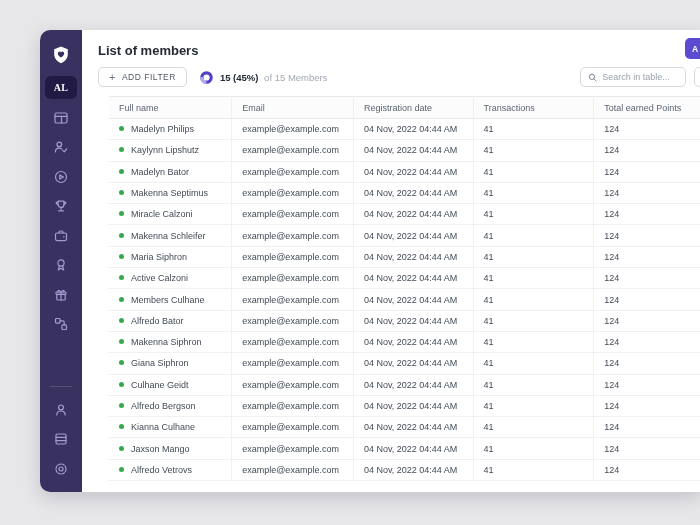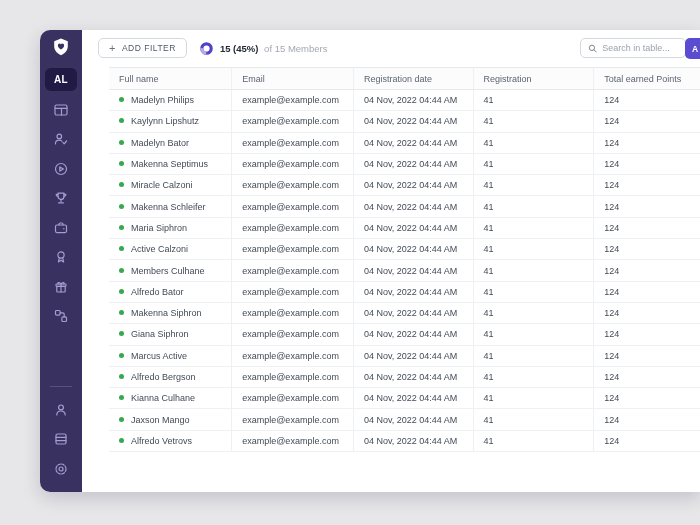--- a/index.html
+++ b/index.html
@@ -20,21 +20,22 @@
     background: #fff;
   }
   
   .sidebar {
     width: 42px;
     flex-shrink: 0;
     background: #39315f;
     display: flex;
     flex-direction: column;
     align-items: center;
-    padding: 6px 0 16px 0;
+    padding: 14px 0 16px 0;
+    font-family: Liberation Serif, serif;
   }
   .logo { width: 22px; height: 22px; display: flex; align-items: center; justify-content: center; }
   .avatar-tile {
     margin-top: 10px;
     width: 32px; height: 23px;
     border-radius: 6px;
     background: #211a45;
     color: #ffffff;
     font-size: 10px; font-weight: bold; letter-spacing: .3px;
     display: flex; align-items: center; justify-content: center;
@@ -242,20 +243,21 @@
             <svg width="16" height="16" viewBox="0 0 16 16">
               <circle cx="8" cy="8" r="2" fill="none" stroke="#a59dd1" stroke-width="1.2" stroke-linecap="round" stroke-linejoin="round"></circle>
               <circle cx="8" cy="8" r="5" fill="none" stroke="#a59dd1" stroke-width="1.2" stroke-linecap="round" stroke-linejoin="round" stroke-dasharray="2.6 1.32"></circle>
             </svg>
           </div>
         </div>
     </div>
   </div>
 
   <div class="content">
+    <div class="page-title">List of members</div>
     <button class="add-member-btn">A</button>
 
     <div class="toolbar">
       <button class="add-filter-btn">
         <span class="plus">+</span>
         <span>ADD FILTER</span>
       </button>
       <svg class="donut" viewBox="0 0 13 13">
         <circle cx="6.5" cy="6.5" r="4.7" fill="none" stroke="#5143C9" stroke-width="3.2"></circle>
         <circle cx="6.5" cy="6.5" r="4.7" fill="none" stroke="#B5ACE9" stroke-width="3.2" stroke-dasharray="7.38 22.15" stroke-dashoffset="-7.38"></circle>
@@ -282,21 +284,21 @@
             <col style="width:115px">
           <col style="width:116px">
             <col style="width:117px">
             <col style="width:90px">
         </colgroup>
         <thead>
             <tr id="table-head-row">
               <th>Full name</th>
               <th>Email</th>
               <th>Registration date</th>
-              <th>Registration</th>
+              <th>Transactions</th>
               <th>Total earned Points</th>
               <th>Active</th>
             </tr>
           </thead>
         <tbody id="table-body">
             <tr>
               <td><span class="status-dot" style="background: rgb(52, 168, 83);"></span><span>Madelyn Philips</span></td>
               <td>example@example.com</td>
               <td>04 Nov, 2022 04:44 AM</td>
               <td>41</td>
@@ -385,21 +387,21 @@
             </tr>
             <tr>
               <td><span class="status-dot" style="background: rgb(52, 168, 83);"></span><span>Giana Siphron</span></td>
               <td>example@example.com</td>
               <td>04 Nov, 2022 04:44 AM</td>
               <td>41</td>
               <td>124</td>
               <td>42</td>
             </tr>
             <tr>
-              <td><span class="status-dot" style="background: rgb(52, 168, 83);"></span><span>Marcus Active</span></td>
+              <td><span class="status-dot" style="background: rgb(52, 168, 83);"></span><span>Culhane Geidt</span></td>
               <td>example@example.com</td>
               <td>04 Nov, 2022 04:44 AM</td>
               <td>41</td>
               <td>124</td>
               <td>42</td>
             </tr>
             <tr>
               <td><span class="status-dot" style="background: rgb(52, 168, 83);"></span><span>Alfredo Bergson</span></td>
               <td>example@example.com</td>
               <td>04 Nov, 2022 04:44 AM</td>

